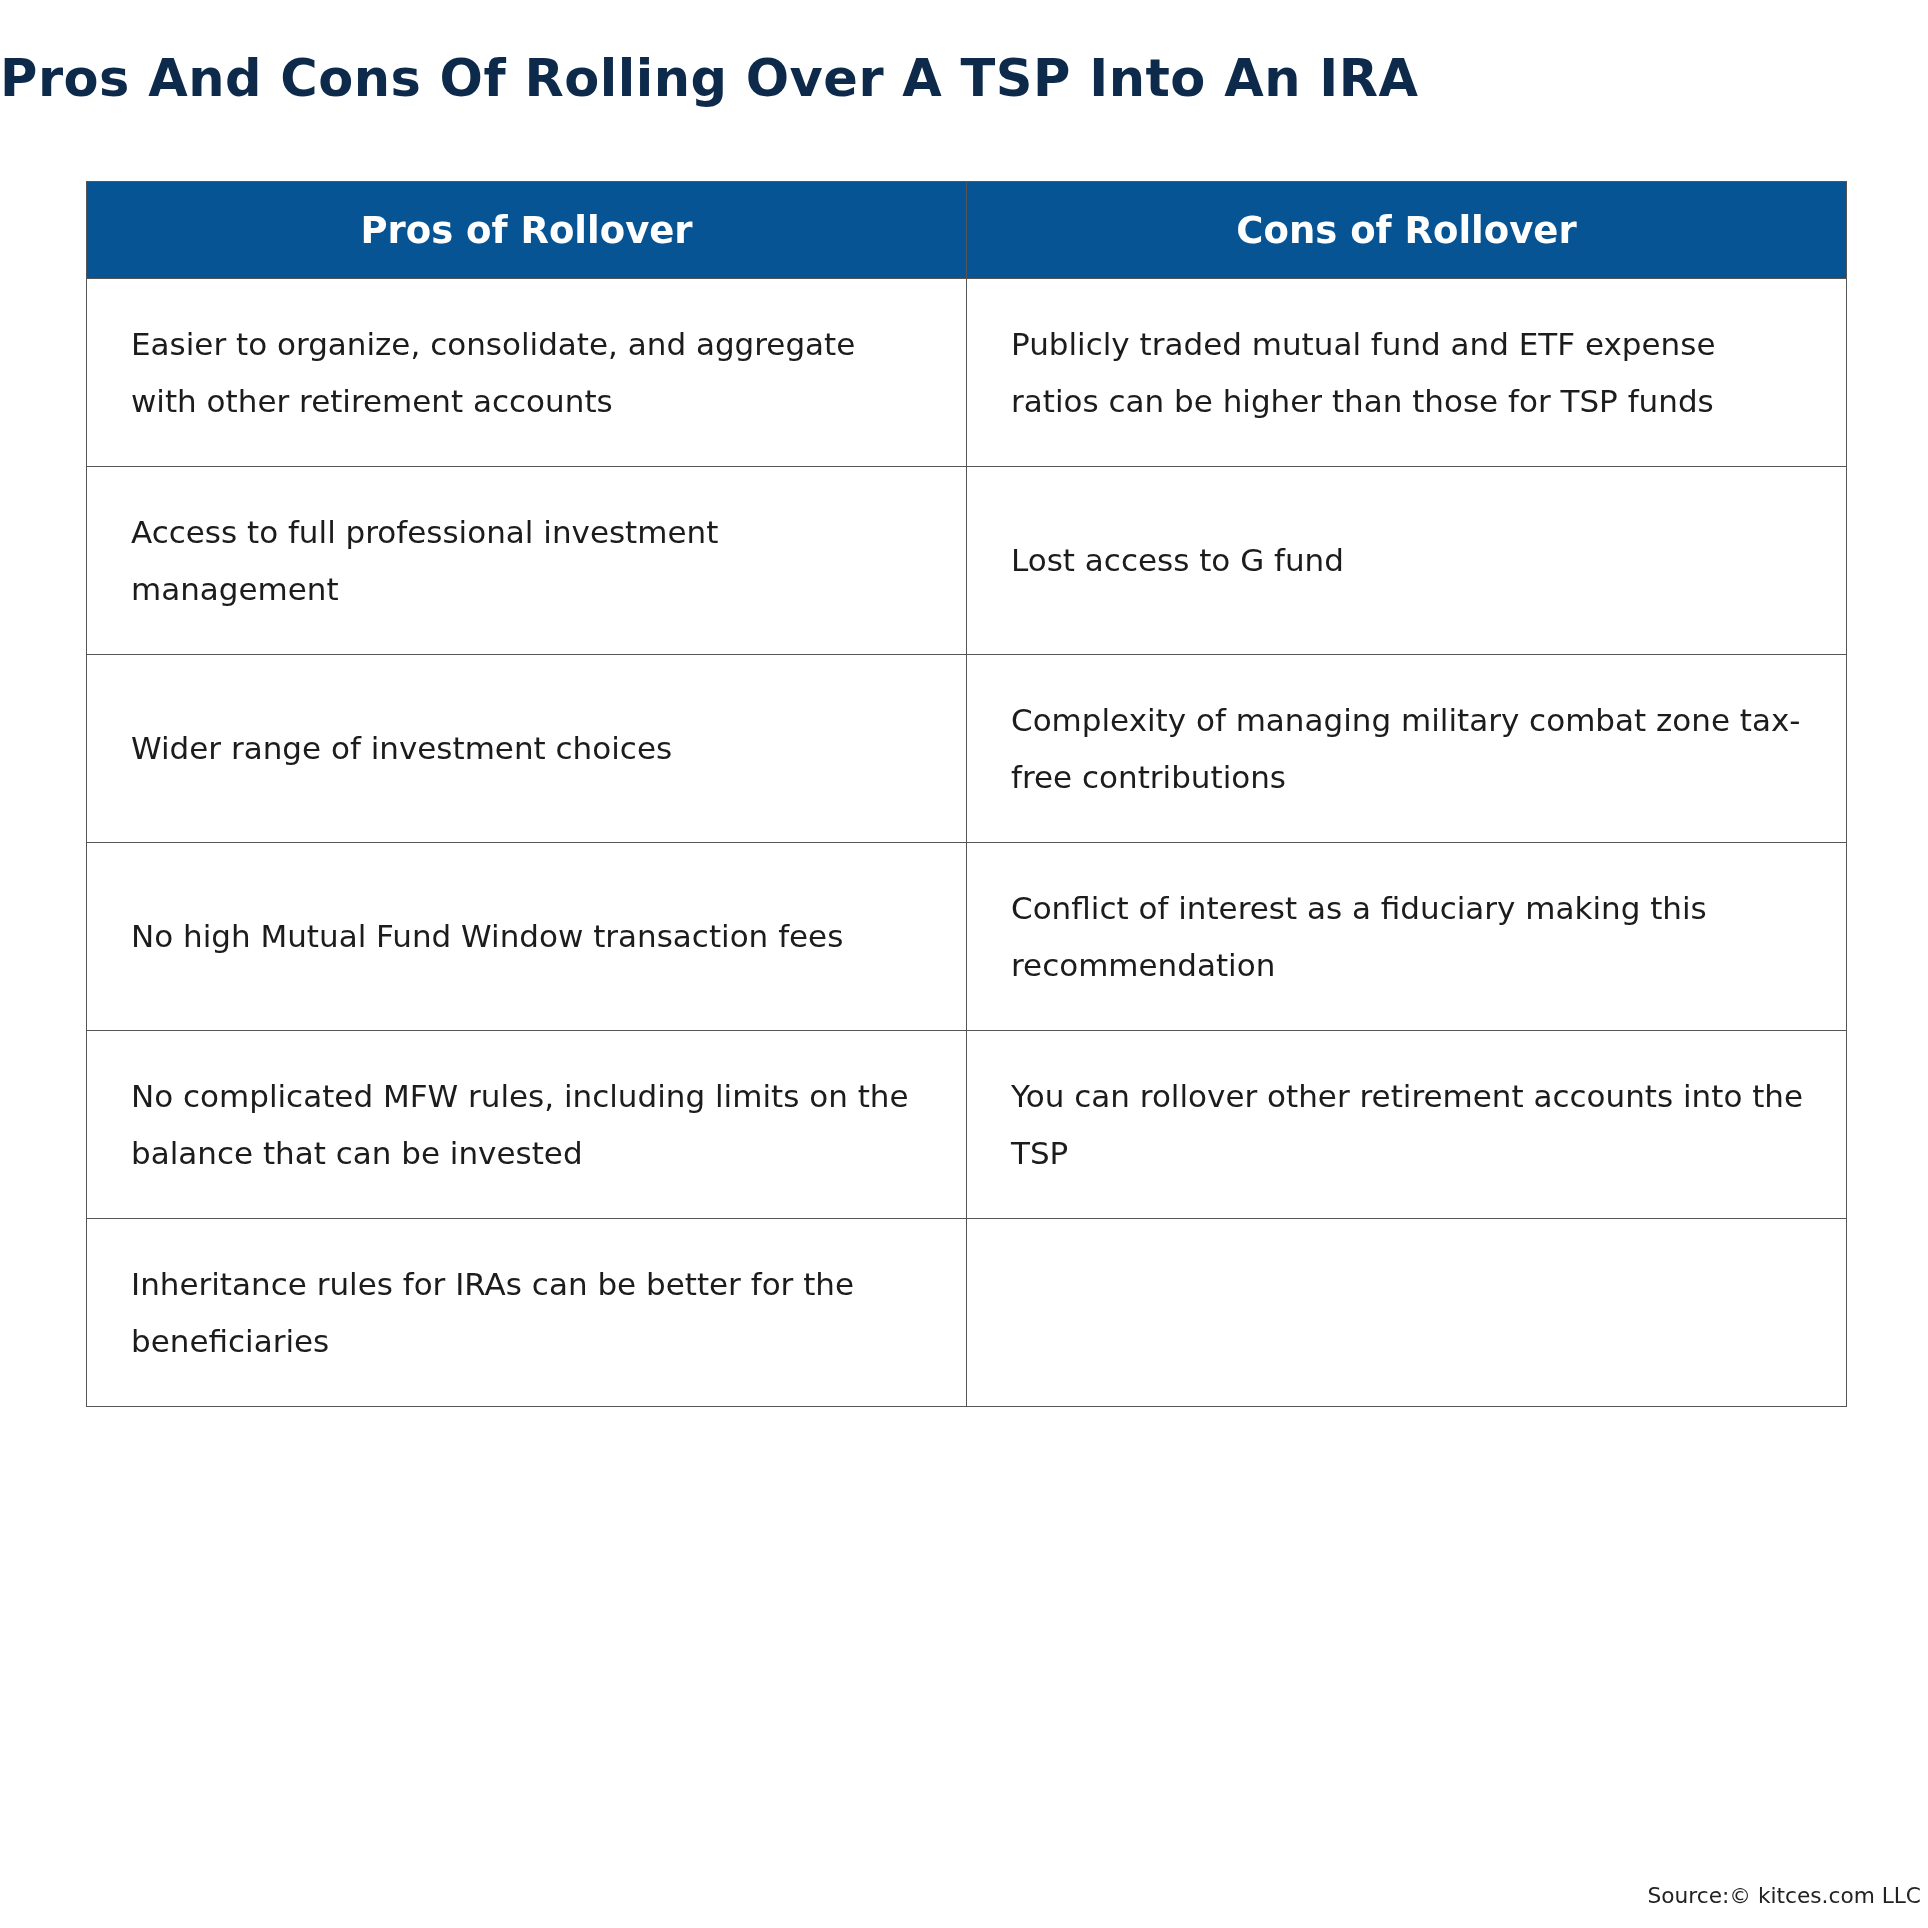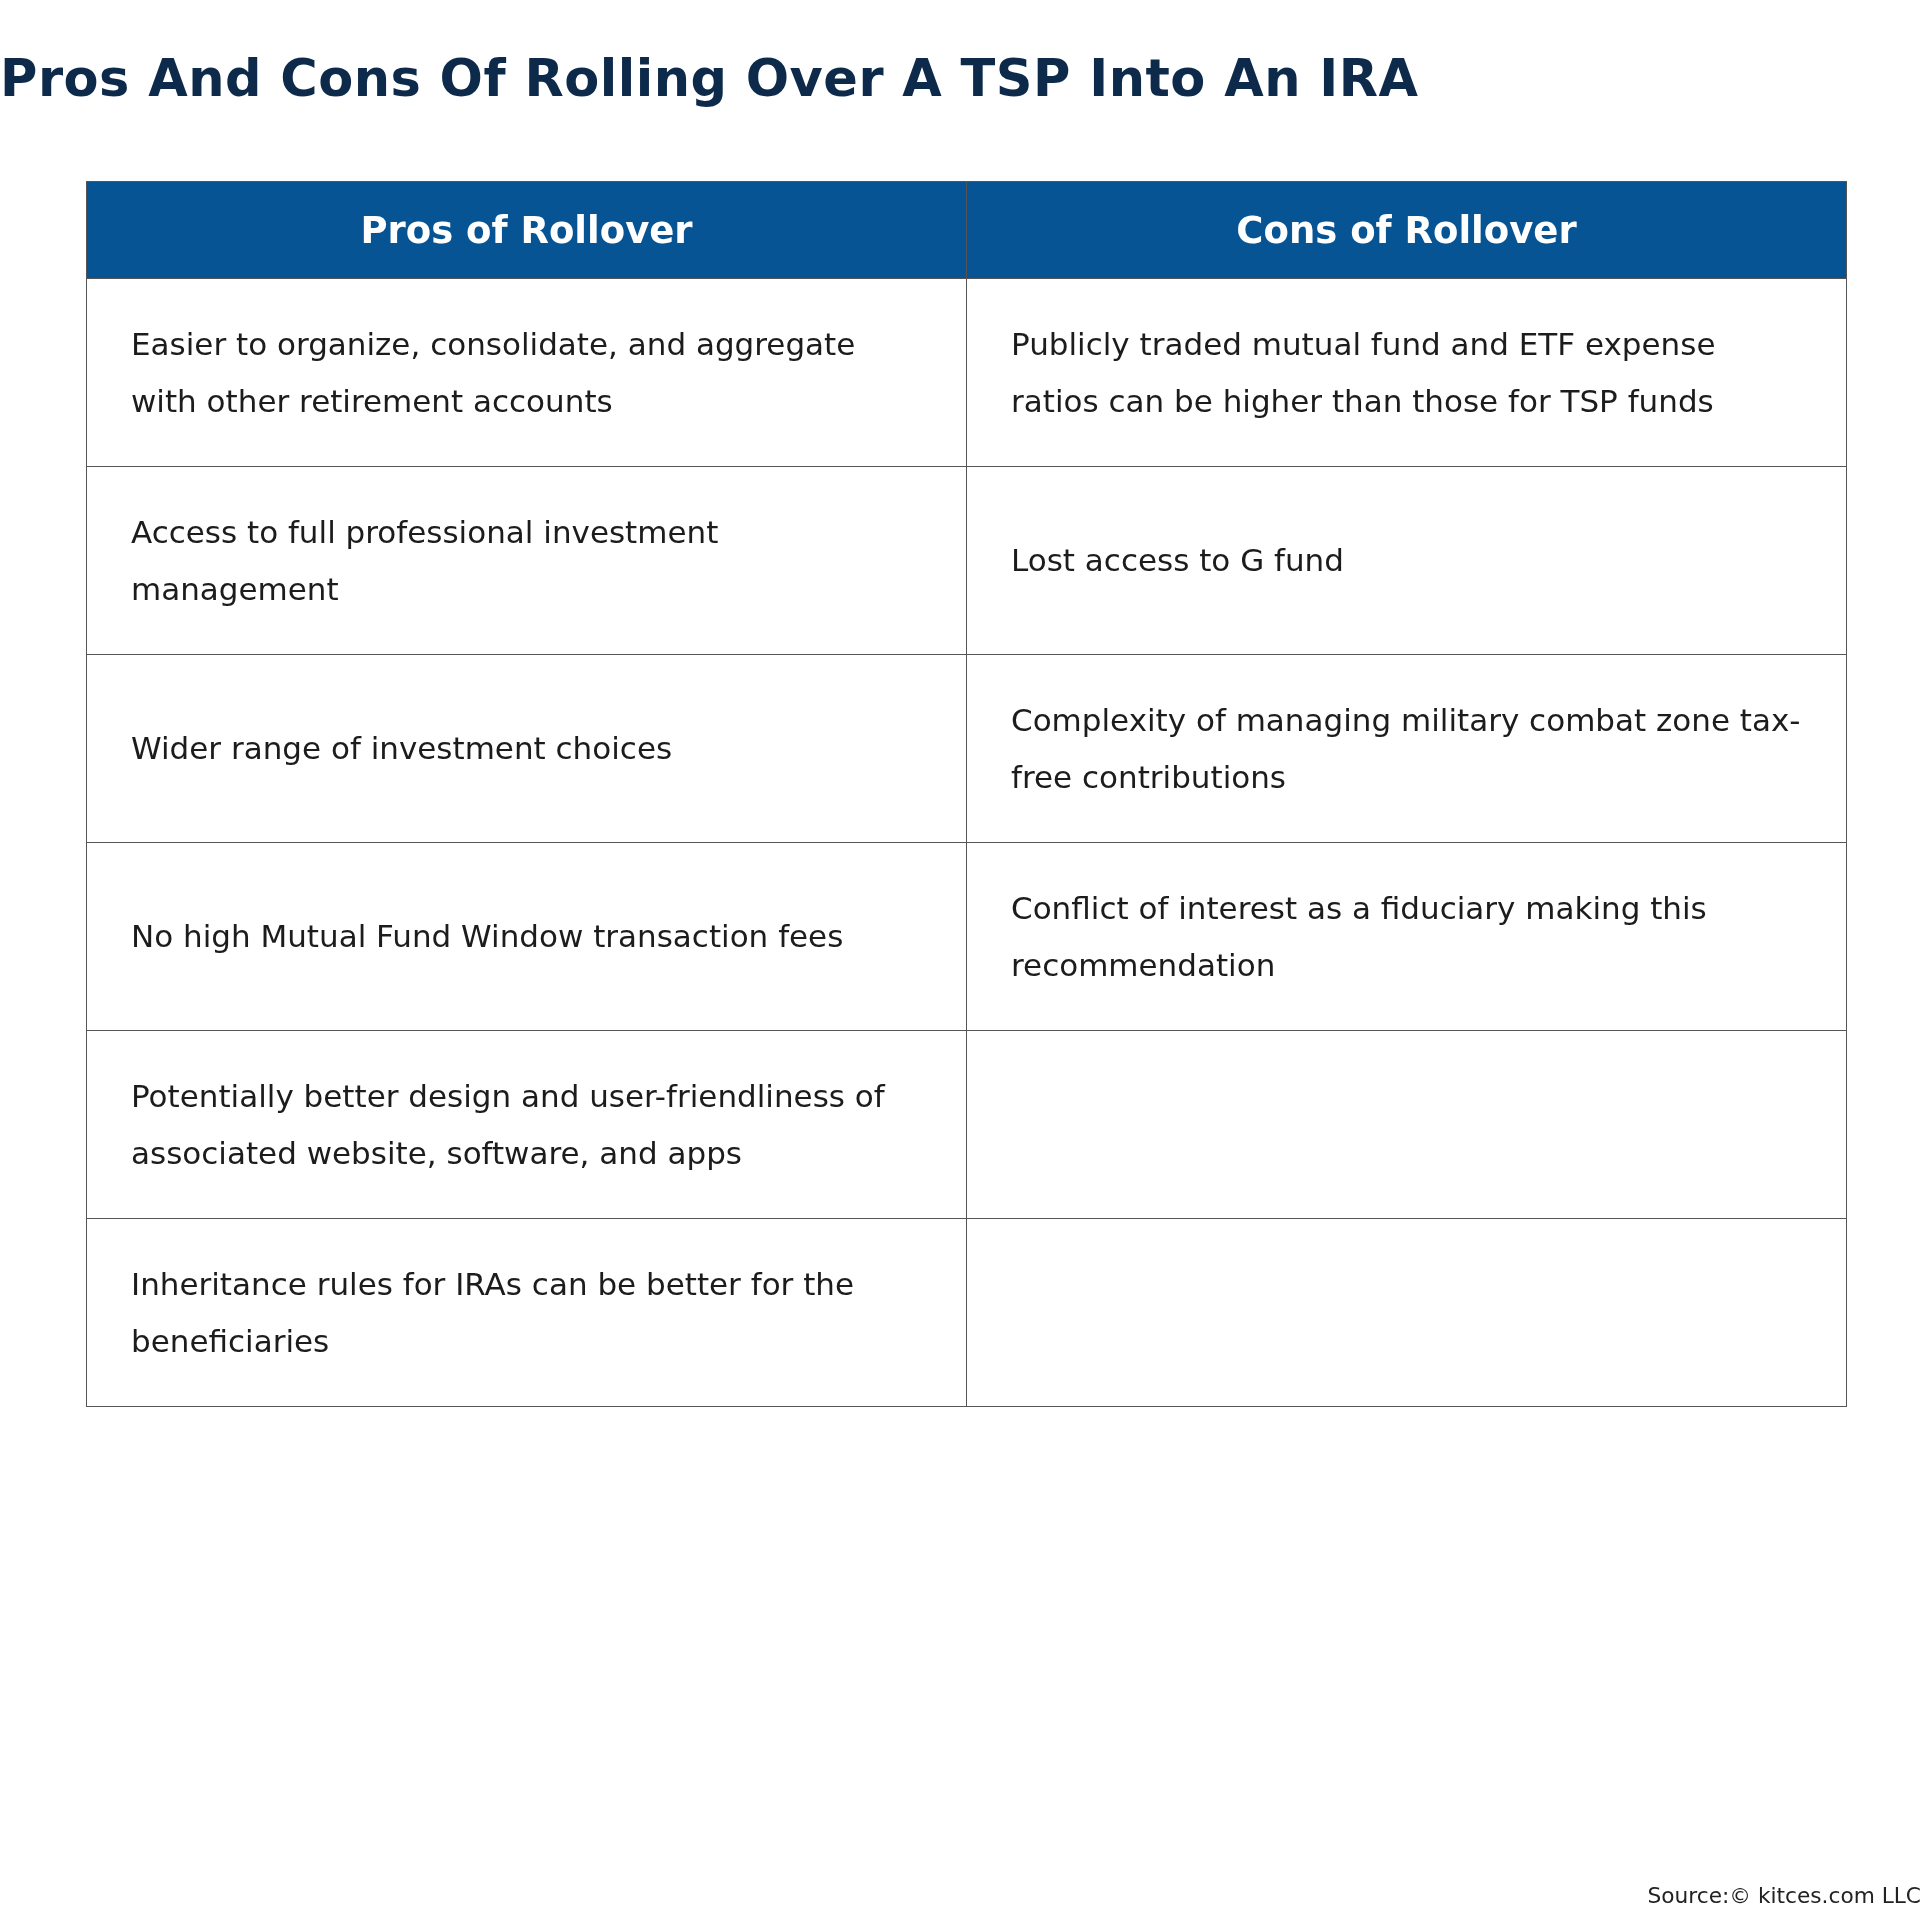--- a/index.html
+++ b/index.html
@@ -92,22 +92,22 @@
     </tr>
     <tr>
       <td>Wider range of investment choices</td>
       <td>Complexity of managing military combat zone tax-free contributions</td>
     </tr>
     <tr>
       <td>No high Mutual Fund Window transaction fees</td>
       <td>Conflict of interest as a fiduciary making this recommendation</td>
     </tr>
     <tr>
-      <td>Potentially better design and user-friendliness of associated website, software, and apps</td>
-      <td></td>
+      <td>No complicated MFW rules, including limits on the balance that can be invested</td>
+      <td>You can rollover other retirement accounts into the TSP</td>
     </tr>
     <tr>
       <td>Inheritance rules for IRAs can be better for the beneficiaries</td>
       <td></td>
     </tr>
   </tbody>
 </table>
 
 <div class="source">Source:© kitces.com LLC</div>
 

